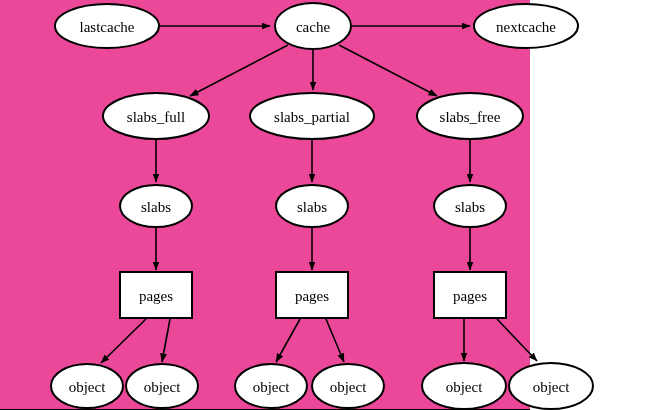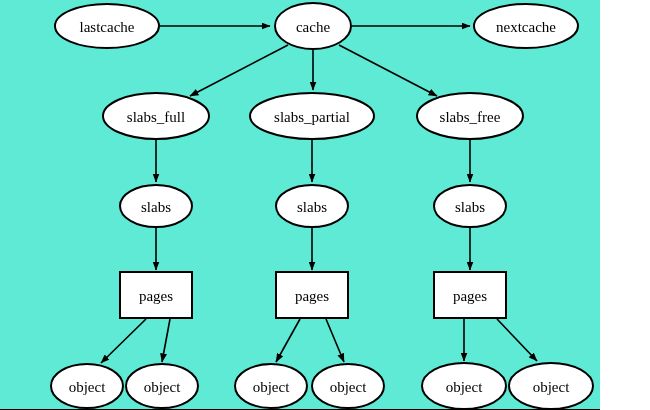--- a/index.html
+++ b/index.html
@@ -9,23 +9,23 @@
     background: #ffffff;
   }
   body {
     width: 650px;
     height: 410px;
     overflow: hidden;
     font-family: "Liberation Serif", "DejaVu Serif", serif;
   }
   #diagram-root {
     position: relative;
-    width: 600px;
+    width: 530px;
     height: 410px;
-    background: #5eead4;
+    background: #ec4899;
     border-bottom: 1px solid #000000;
     box-sizing: border-box;
   }
   svg#graph {
     display: block;
     width: 650px;
     height: 410px;
   }
   .node-shape {
     fill: #ffffff;

